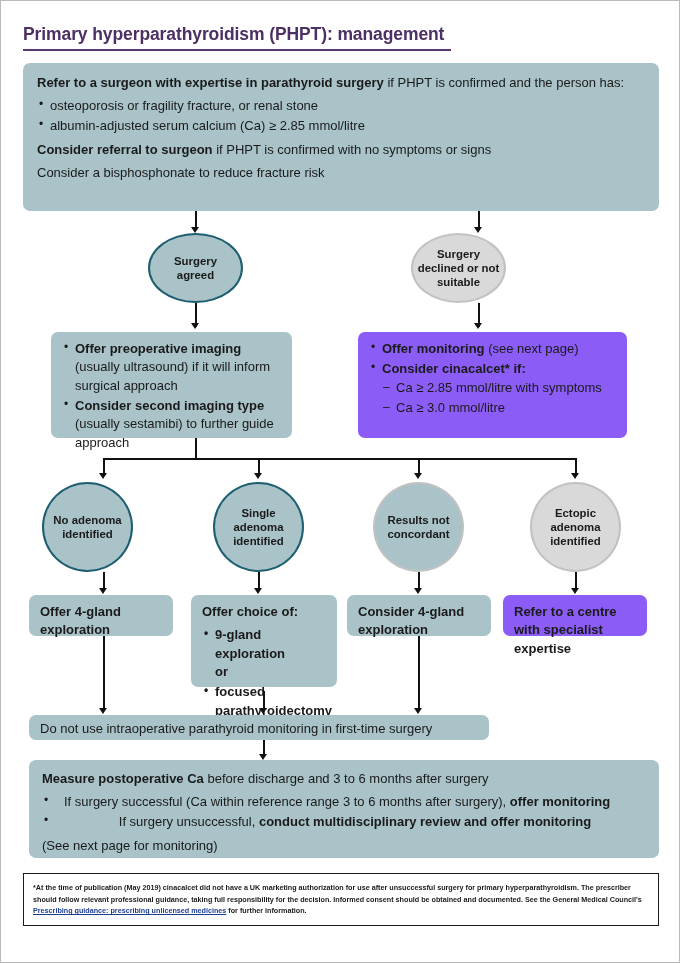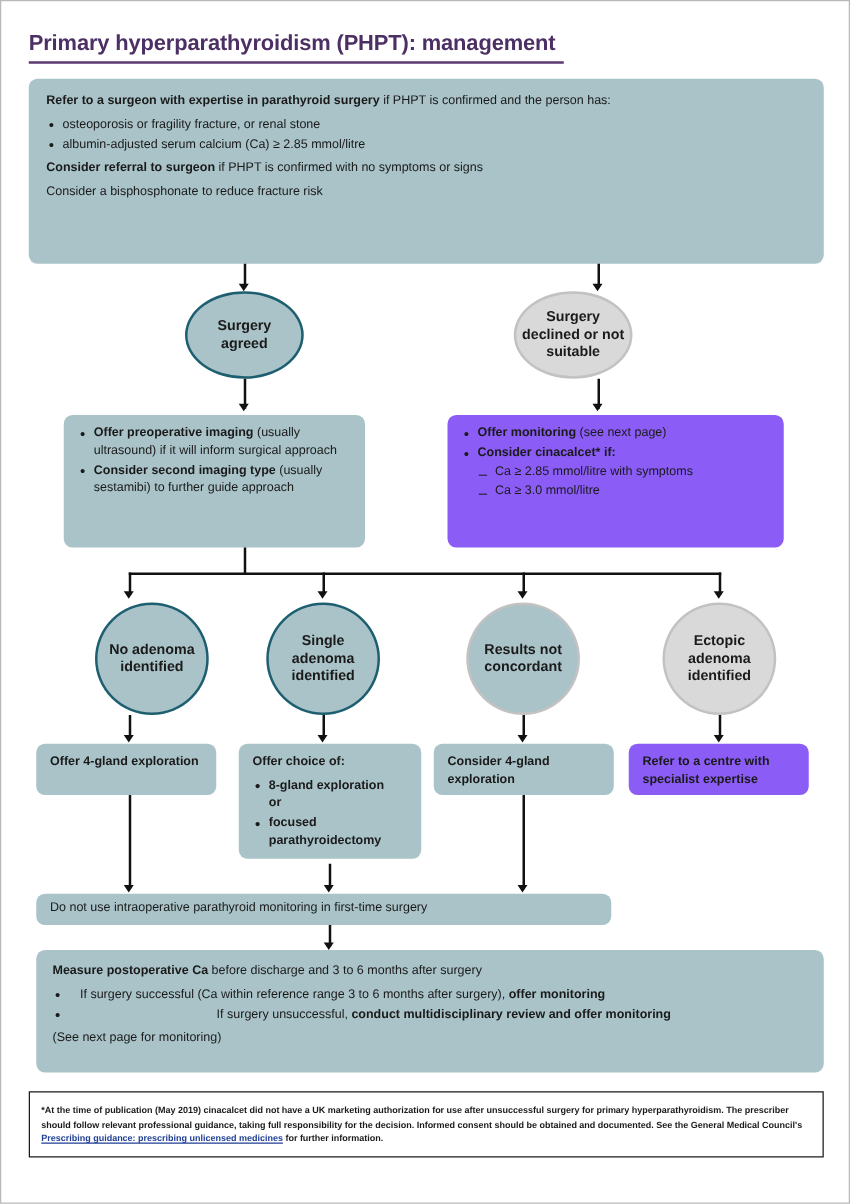--- a/index.html
+++ b/index.html
@@ -24,21 +24,21 @@
     letter-spacing:-0.1px;
   }
   .title-rule{
     position:absolute;left:22px;top:48px;width:428px;height:2px;
     background:#5b3a72;
   }
   
   .box{
     position:absolute;box-sizing:border-box;
     border-radius:7px;
-    font-size:10px;line-height:1.42;
+    font-size:13px;line-height:1.42;
     padding:8px 11px;
   }
   .box.teal{background:#a9c3c8;}
   .box.gray{background:#8b5cf6;}
   .box p{margin:0 0 5px 0;}
   .box p:last-child{margin-bottom:0;}
   .b{font-weight:bold;}
   ul.bul{margin:0 0 5px 0;padding:0;list-style:none;}
   ul.bul:last-child{margin-bottom:0;}
   ul.bul li{
@@ -148,41 +148,41 @@
   <div class="hline" style="left:102px;top:457px;width:474px;"></div>
   <div class="vline" style="left:102px;top:457px;height:18px;"></div>
   <div class="arrow" style="left:98px;top:472px;"></div>
   <div class="vline" style="left:257px;top:457px;height:18px;"></div>
   <div class="arrow" style="left:253px;top:472px;"></div>
   <div class="vline" style="left:417px;top:457px;height:18px;"></div>
   <div class="arrow" style="left:413px;top:472px;"></div>
   <div class="vline" style="left:574px;top:457px;height:18px;"></div>
   <div class="arrow" style="left:570px;top:472px;"></div>
 
-  <div class="ellipse teal" style="left:75px;top:481px;width:91px;height:90px;">No adenoma identified</div>
+  <div class="ellipse teal" style="left:41px;top:481px;width:91px;height:90px;">No adenoma identified</div>
   <div class="ellipse teal" style="left:212px;top:481px;width:91px;height:90px;">Single adenoma identified</div>
   <div class="ellipse teal-gray" style="left:372px;top:481px;width:91px;height:90px;">Results not concordant</div>
   <div class="ellipse gray" style="left:529px;top:481px;width:91px;height:90px;">Ectopic adenoma identified</div>
 
   <div class="vline" style="left:102px;top:571px;height:18px;"></div>
   <div class="arrow" style="left:98px;top:587px;"></div>
   <div class="vline" style="left:257px;top:571px;height:18px;"></div>
   <div class="arrow" style="left:253px;top:587px;"></div>
   <div class="vline" style="left:417px;top:571px;height:18px;"></div>
   <div class="arrow" style="left:413px;top:587px;"></div>
   <div class="vline" style="left:574px;top:571px;height:18px;"></div>
   <div class="arrow" style="left:570px;top:587px;"></div>
 
   <div class="box teal" style="left:28px;top:594px;width:144px;height:41px;font-weight:bold;">Offer 4-gland exploration</div>
 
   <div class="box teal" style="left:190px;top:594px;width:146px;height:92px;font-weight:bold;">
     <p>Offer choice of:</p>
     <ul class="bul">
       <li>
-        <span>8-gland exploration</span><br>
+        <span>9-gland exploration</span><br>
         <span>or</span>
       </li>
       <li>focused parathyroidectomy</li>
     </ul>
   </div>
 
   <div class="box teal" style="left:346px;top:594px;width:144px;height:41px;font-weight:bold;">Consider 4-gland exploration</div>
 
   <div class="box gray" style="left:502px;top:594px;width:144px;height:41px;font-weight:bold;">Refer to a centre with specialist expertise</div>
 

